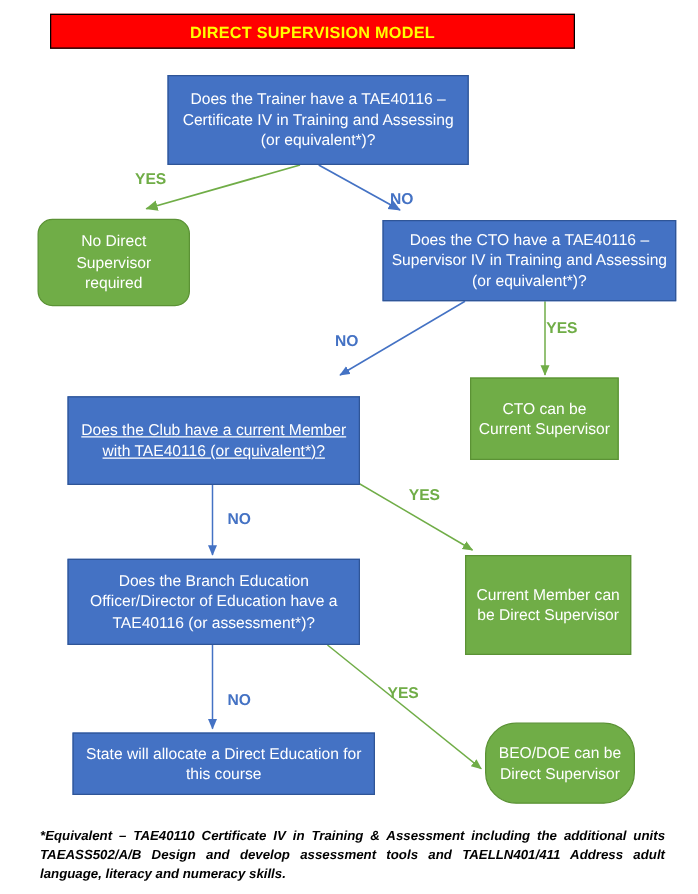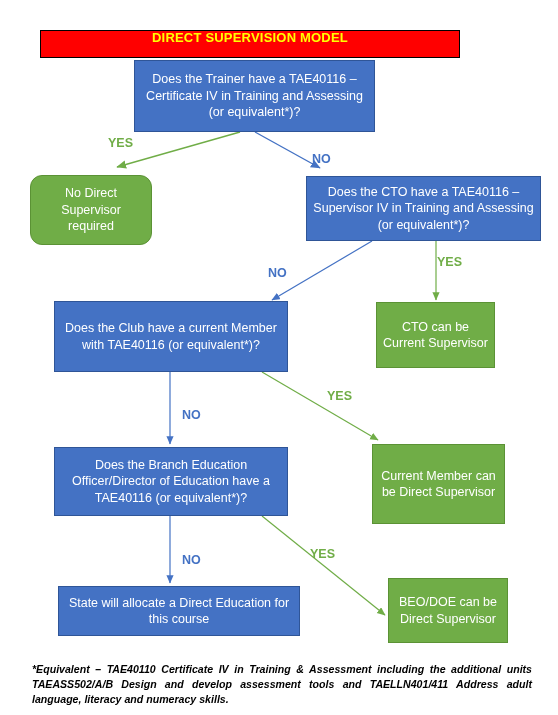--- a/index.html
+++ b/index.html
@@ -13,28 +13,28 @@
   #canvas {
     position: relative;
     width: 558px;
     height: 715px;
     background: #ffffff;
     overflow: hidden;
   }
   .title-bar {
     position: absolute;
     left: 40px;
-    top: 30px;
+    top: 11px;
     width: 420px;
     height: 28px;
     background: #FF0000;
     border: 1.5px solid #000000;
     box-sizing: border-box;
     display: flex;
-    align-items: flex-start;
+    align-items: center;
     justify-content: center;
   }
   .title-bar .label {
     color: #FFFF00;
     font-size: 13px;
     font-weight: 600;
     letter-spacing: 0.2px;
     line-height: 1;
   }
   .node {
@@ -132,41 +132,41 @@
   </div>
 
   <div class="node green" style="left:30px; top:175px; width:122px; height:70px;border-radius:12px;">
     <span class="txt">No Direct Supervisor required</span>
   </div>
 
   <div class="node blue" style="left:306px; top:176px; width:235px; height:65px;">
     <span class="txt">Does the CTO have a TAE40116 – Supervisor IV in Training and Assessing (or equivalent*)?</span>
   </div>
 
-  <div class="node blue" style="left:54px; top:301px; width:234px; height:71px;">
+  <div class="node blue" style="left:54px; top:317px; width:234px; height:71px;text-decoration:underline;">
     <span class="txt">Does the Club have a current Member with TAE40116 (or equivalent*)?</span>
   </div>
 
   <div class="node green" style="left:376px; top:302px; width:119px; height:66px;">
     <span class="txt">CTO can be Current Supervisor</span>
   </div>
 
   <div class="node blue" style="left:54px; top:447px; width:234px; height:69px;">
-    <span class="txt">Does the Branch Education Officer/Director of Education have a TAE40116 (or equivalent*)?</span>
+    <span class="txt">Does the Branch Education Officer/Director of Education have a TAE40116 (or assessment*)?</span>
   </div>
 
   <div class="node green" style="left:372px; top:444px; width:133px; height:80px;justify-content:flex-end;">
     <span class="txt">Current Member can be Direct Supervisor</span>
   </div>
 
   <div class="node blue" style="left:58px; top:586px; width:242px; height:50px;">
     <span class="txt">State will allocate a Direct Education for this course</span>
   </div>
 
-  <div class="node green" style="left:388px; top:578px; width:120px; height:65px;">
+  <div class="node green" style="left:388px; top:578px; width:120px; height:65px;border-radius:25px;">
     <span class="txt">BEO/DOE can be Direct Supervisor</span>
   </div>
 
   <div class="edge-label yes" style="left:108px; top:137px;">YES</div>
 
   <div class="edge-label no" style="left:312px; top:141px;">NO</div>
 
   <div class="edge-label no" style="left:268px; top:255px;">NO</div>
 
   <div class="edge-label yes" style="left:437px; top:256px;">YES</div>

